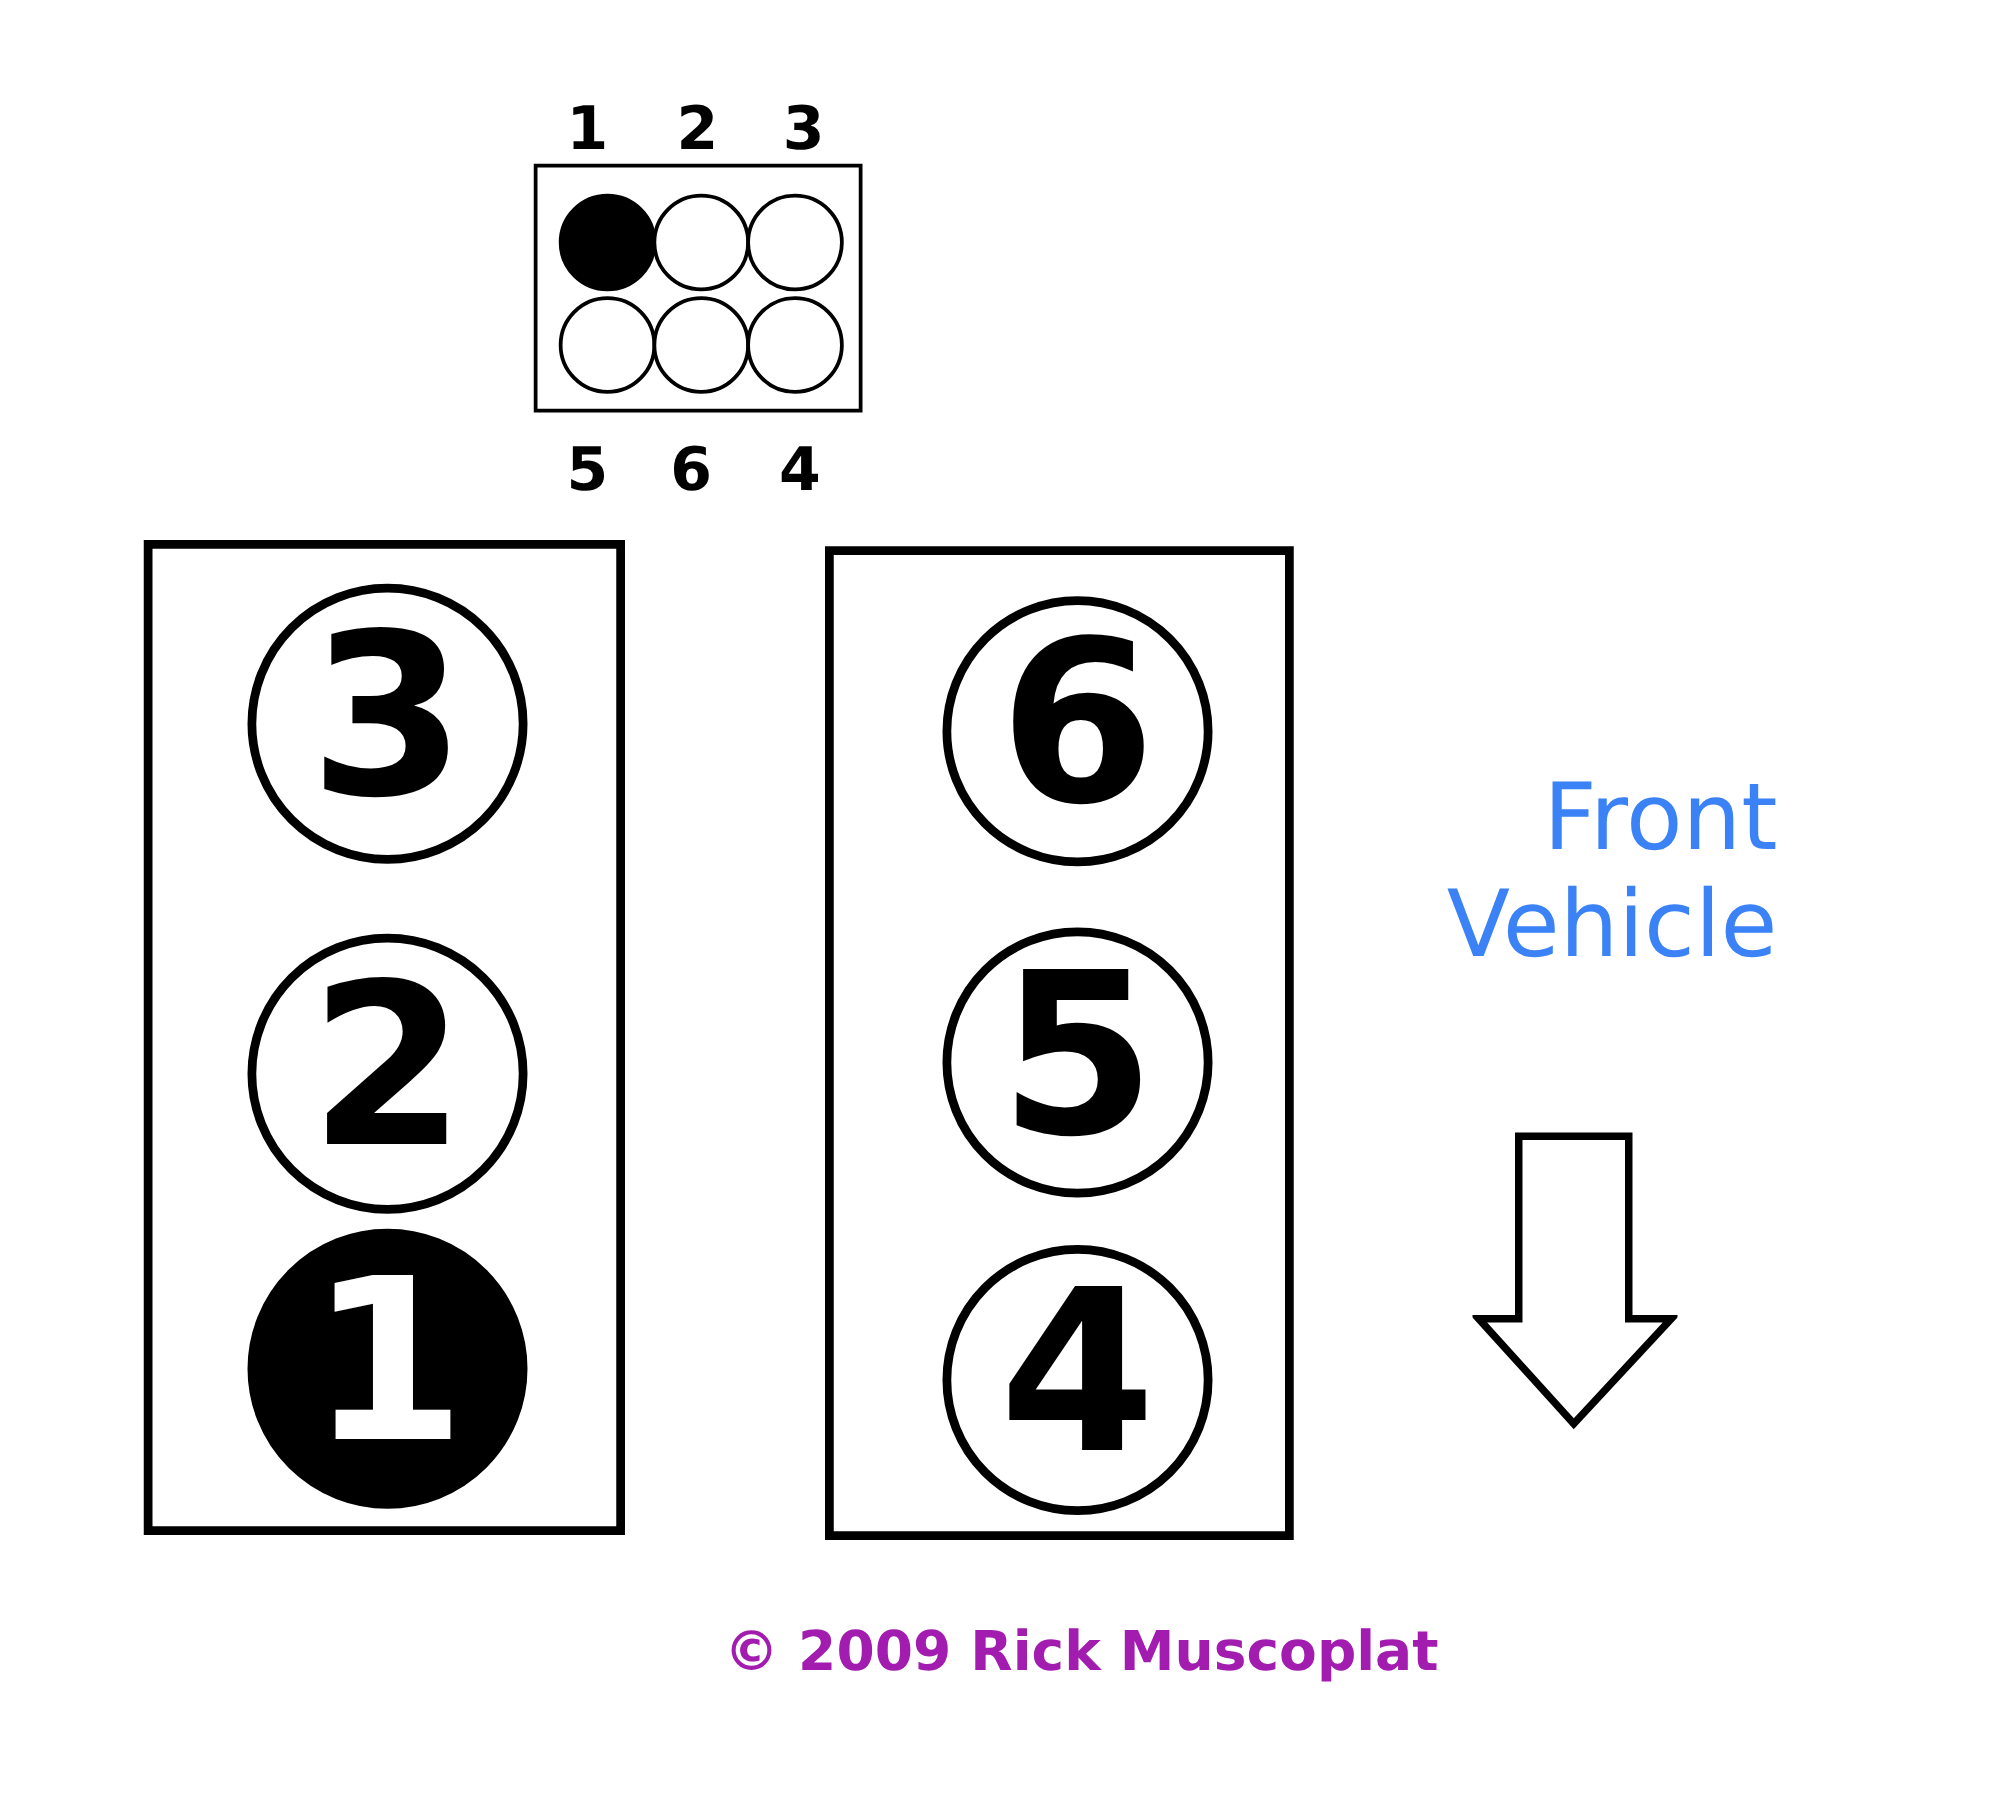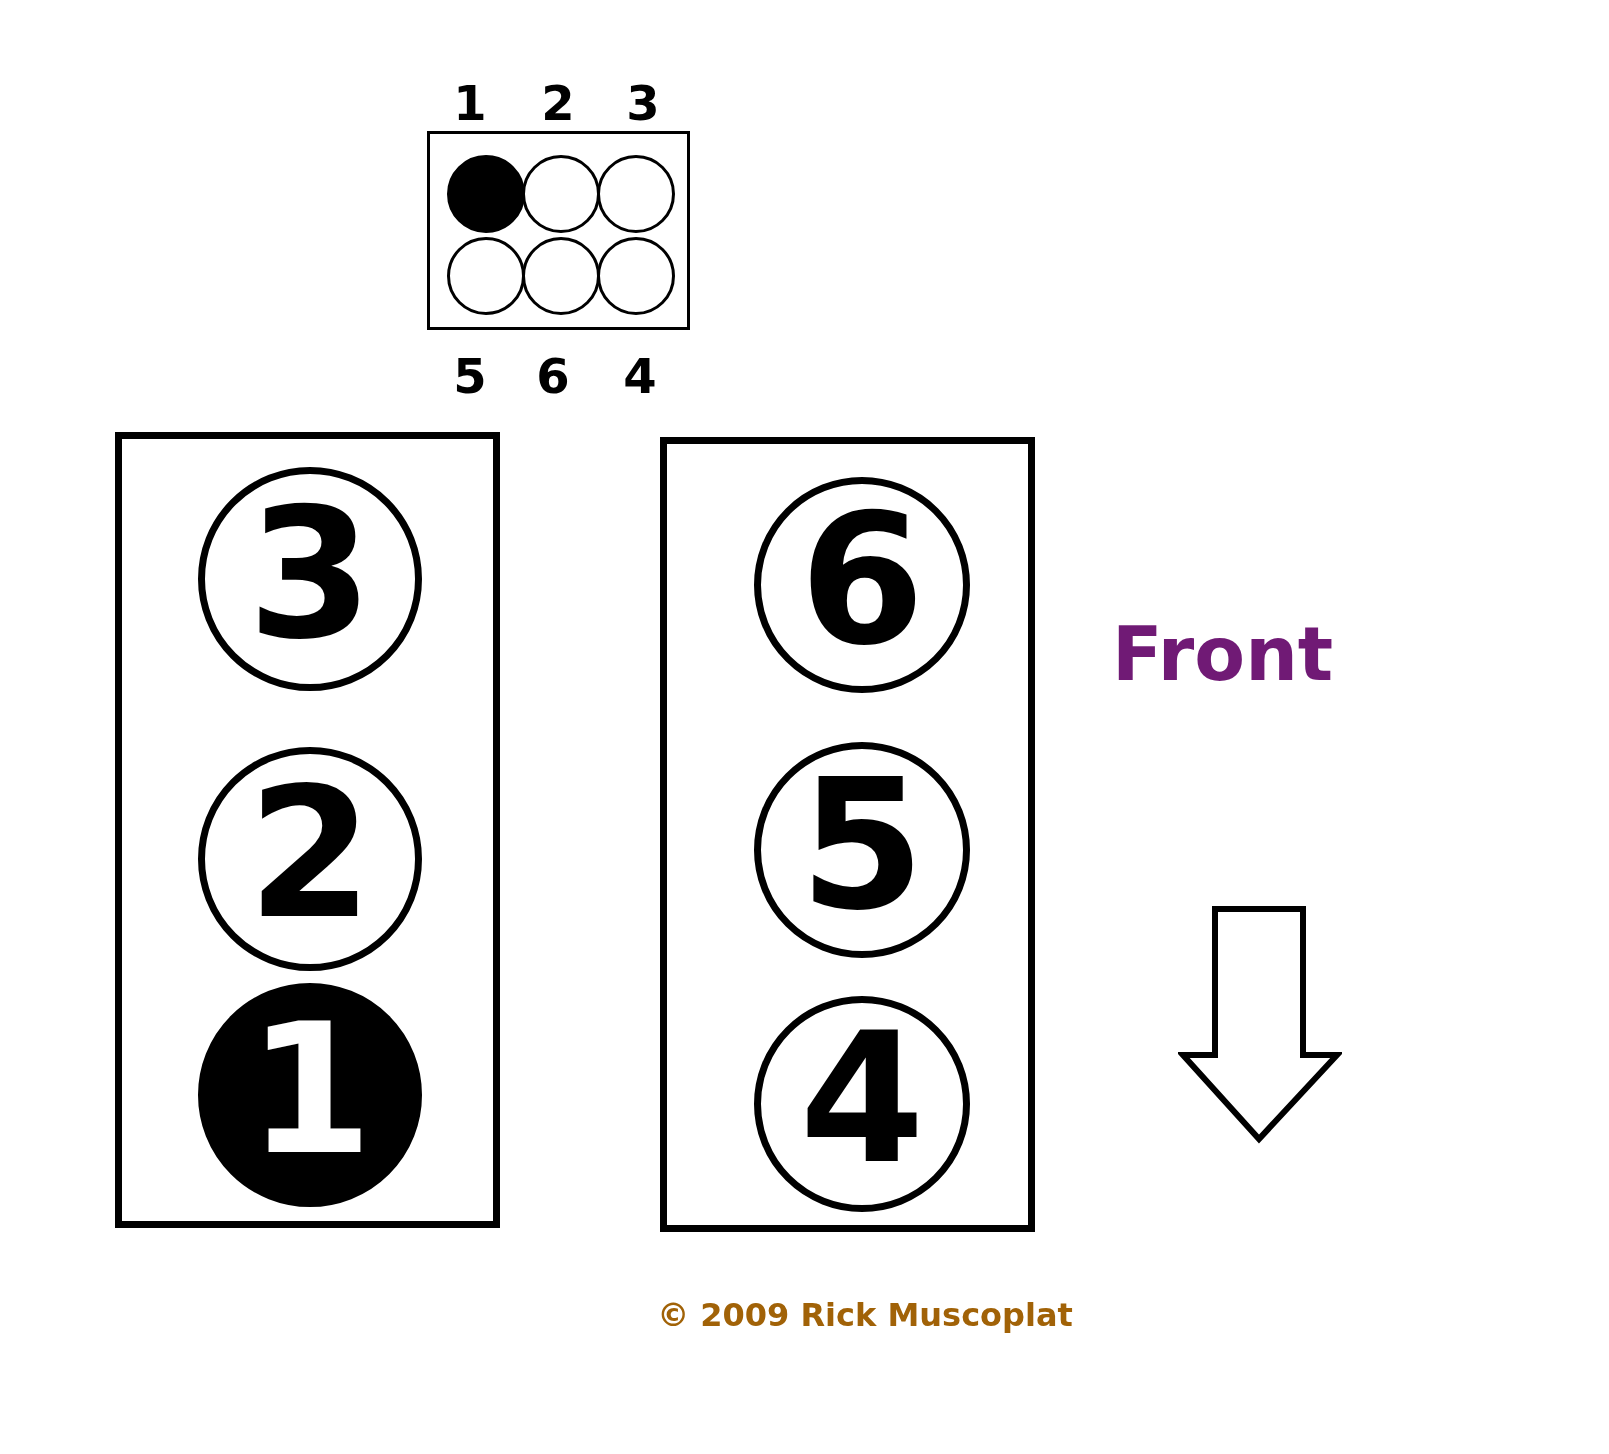--- a/index.html
+++ b/index.html
@@ -64,39 +64,39 @@
     padding-bottom: 10px;
   }
   .cyl.filled { background: #000; }
   .cyl.filled .cyl-num { color: #fff; }
 
   
   .front-label {
     position: absolute;
     left: 1112px; top: 612px;
     width: 310px;
-    text-align: left;
-    font-weight: bold;
+    text-align: right;
+    font-weight: normal;
     font-size: 74px;
     line-height: 1.16;
-    color: #701a75;
+    color: #3b82f6;
   }
 
   
   .arrow-svg { position: absolute; left: 1178px; top: 903px; }
 
   
   .copyright {
     position: absolute;
     left: 465px; top: 1296px;
     width: 800px;
     text-align: center;
     font-weight: bold;
-    font-size: 32px;
-    color: #a16207;
+    font-size: 44px;
+    color: #a21caf;
     white-space: nowrap;
   }
 </style>
 </head>
 <body>
 
 <div class="canvas">
 
   <span class="coil-label" style="left:470px; top:75px;">1</span>
   <span class="coil-label" style="left:558px; top:75px;">2</span>
@@ -134,20 +134,21 @@
     <div class="cyl" style="left:87px; top:298px; width:216px; height:216px;">
       <span class="cyl-num">5</span>
     </div>
     <div class="cyl" style="left:87px; top:552px; width:216px; height:216px;">
       <span class="cyl-num">4</span>
     </div>
   </div>
 
   <div class="front-label">
     <div>Front</div>
+    <div>Vehicle</div>
   </div>
 
   <svg class="arrow-svg" width="164" height="242" viewBox="0 0 164 242">
     <polygon points="37,6 125,6 125,152 159,152 81,236 5,152 37,152" fill="#ffffff" stroke="#000000" stroke-width="6" stroke-linejoin="miter"></polygon>
   </svg>
 
   <div class="copyright">© 2009 Rick Muscoplat</div>
 
 </div>
 

